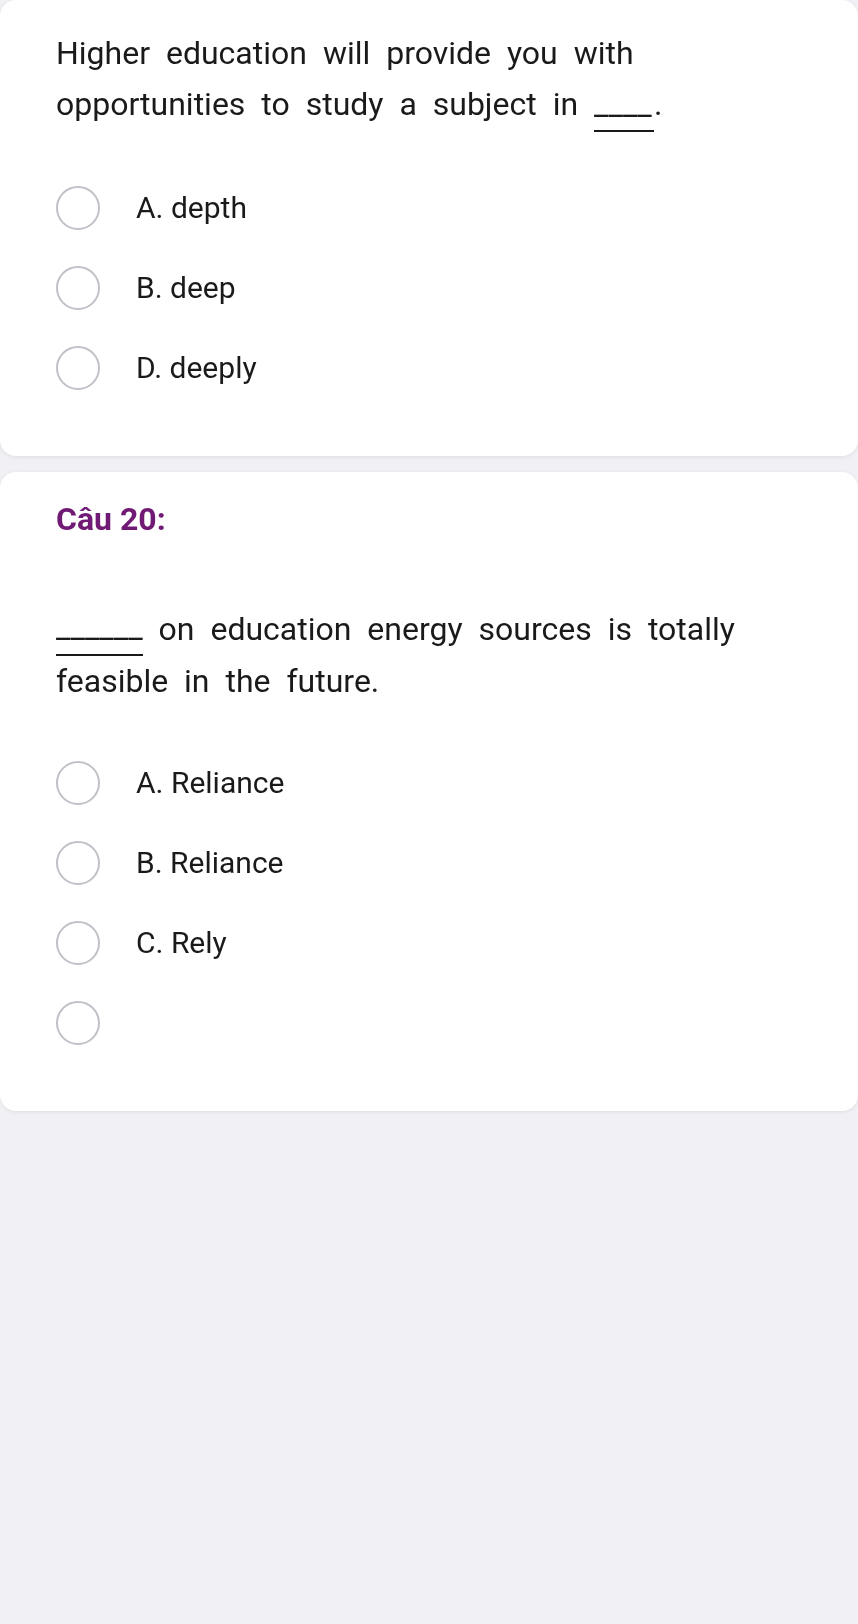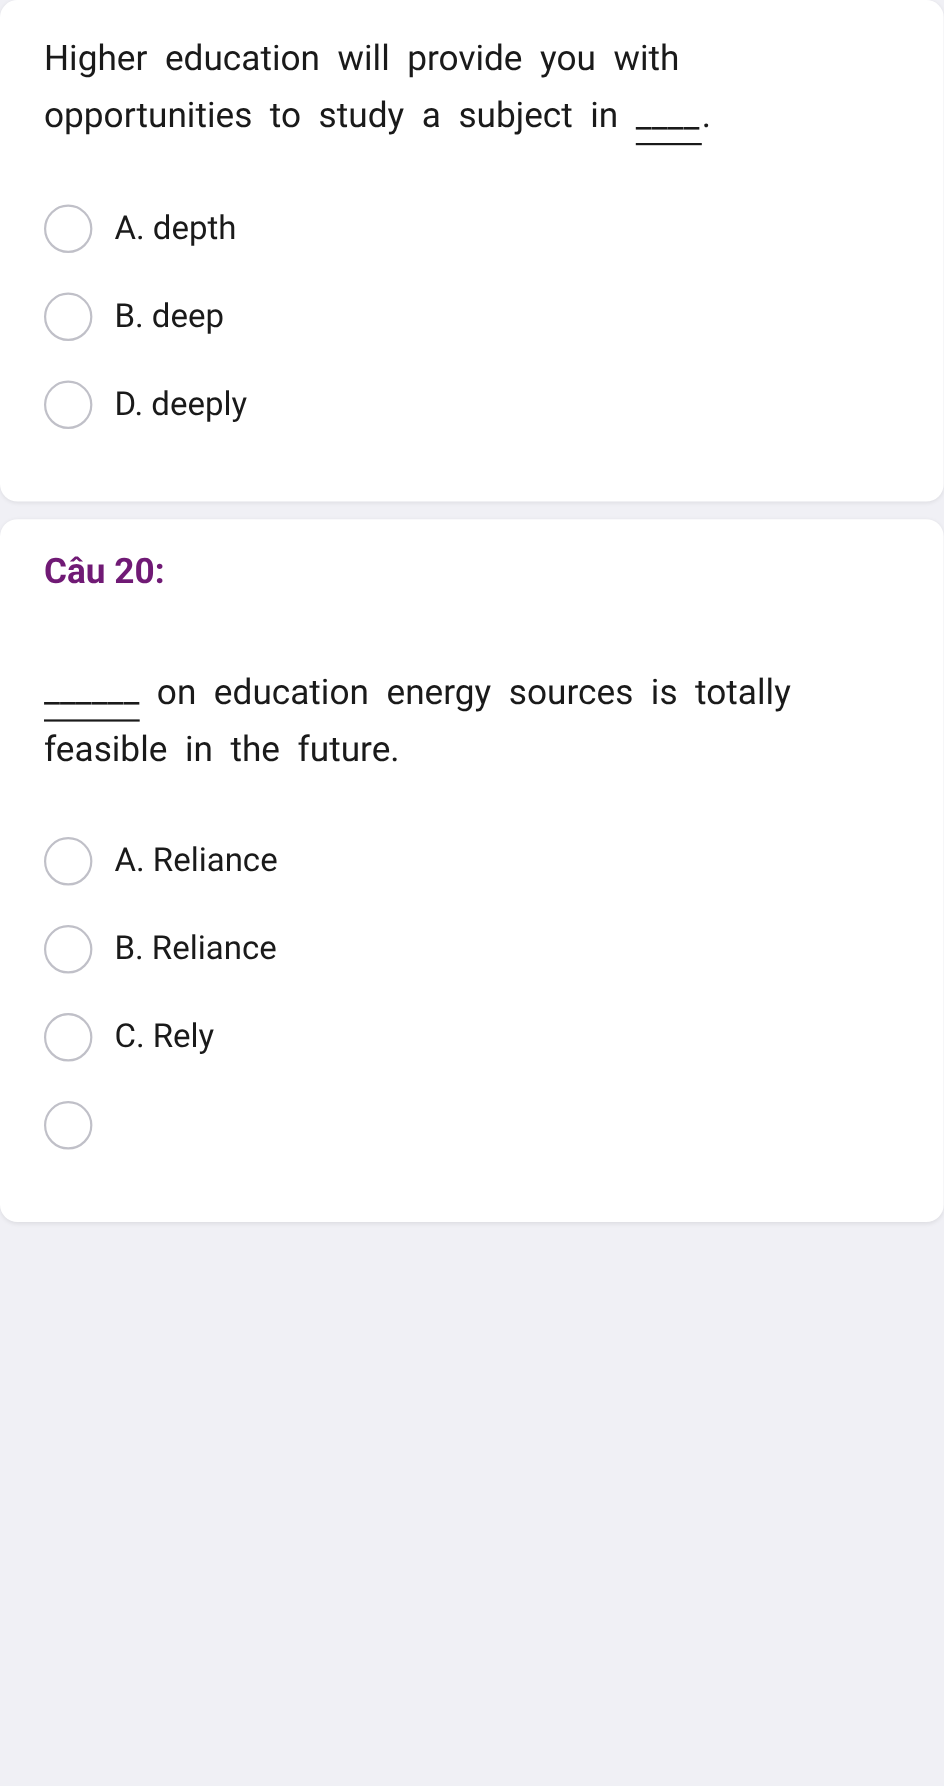--- a/index.html
+++ b/index.html
@@ -12,21 +12,21 @@
       background-color: #f0f0f5;
       font-family: -apple-system, BlinkMacSystemFont, 'Segoe UI', Roboto, sans-serif;
       width: 858px;
       min-height: 1624px;
     }
 
     .question-card {
       background: #ffffff;
       border-radius: 16px;
       margin: 0 0 16px 0;
-      padding: 28px 40px 48px 40px;
+      padding: 28px 40px 48px 56px;
       box-shadow: 0 1px 4px rgba(0,0,0,0.08);
     }
 
     .question-text {
       font-size: 32px;
       line-height: 1.6;
       color: #1a1a1a;
       margin-bottom: 36px;
       word-spacing: 8px;
     }
@@ -40,20 +40,21 @@
     .options-list {
       list-style: none;
       padding: 0;
     }
 
     .option-item {
       display: flex;
       align-items: center;
       padding: 18px 0;
       cursor: pointer;
+      gap: 16px;
     }
 
     .radio-circle {
       width: 44px;
       height: 44px;
       border-radius: 50%;
       border: 2.5px solid #c0c0c8;
       background: #ffffff;
       margin-right: 20px;
       flex-shrink: 0;

